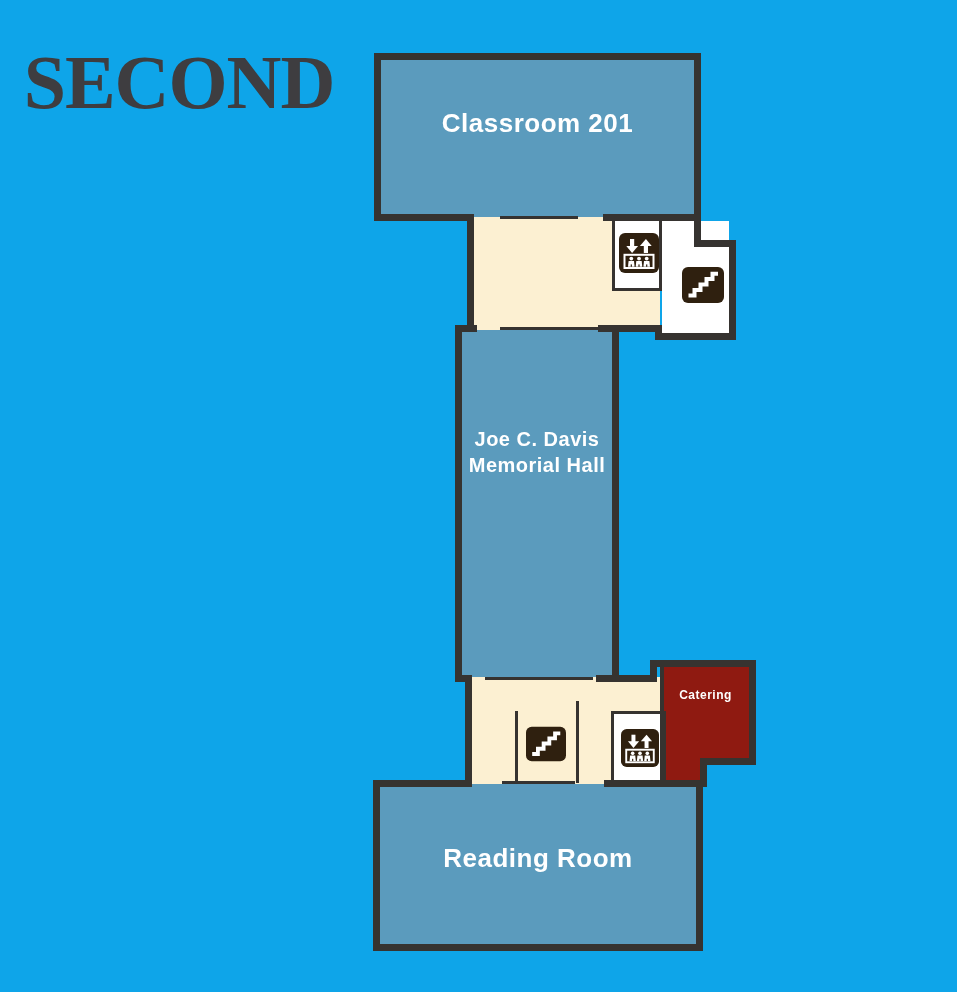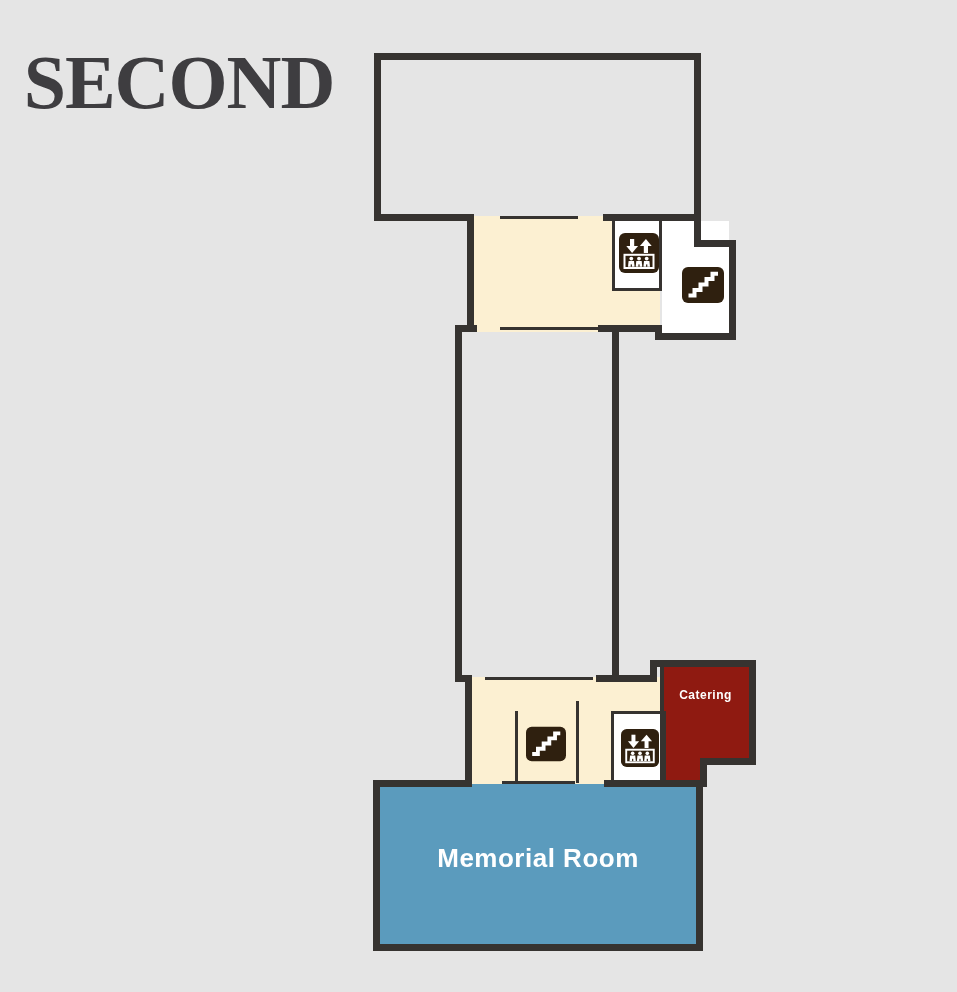--- a/index.html
+++ b/index.html
@@ -1,19 +1,19 @@
 <!DOCTYPE html>
 <html style="--blue: #5b9bbd; --cream: #fcf0d2; --red: #8f1a11; --wall: #363330; --icon: #2f200f; --title: #3e3d40; --label: #ffffff;"><head>
 <meta charset="utf-8">
 <style>
   html,body{margin:0;padding:0;background:#fff;}
   #floorplan{
     position:relative;
     width:957px;height:992px;
-    background:#e5e5e5;
+    background:#0ea5e9;
     font-family:"Liberation Sans",sans-serif;
     overflow:hidden;
   }
   .fill{position:absolute;}
   .fill.cream{background:var(--cream);}
   .fill.white{background:#ffffff;}
   .fill.red{background:var(--red);}
   .room{position:absolute;}
   .room.blue{background:var(--blue);}
   .room.red{background:var(--red);}
@@ -51,28 +51,37 @@
       <div class="fill cream" style="left: 472px; top: 216px; width: 141px; height: 116px;"></div>
       <div class="fill cream" style="left: 612px; top: 291px; width: 48px; height: 41px;"></div>
       <div class="fill cream" style="left: 472px; top: 677px; width: 141px; height: 107px;"></div>
       <div class="fill cream" style="left: 612px; top: 677px; width: 48px; height: 37px;"></div>
       <div class="fill white" style="left: 615px; top: 221px; width: 44px; height: 67px;"></div>
       <div class="fill white" style="left: 662px; top: 221px; width: 67px; height: 112px;"></div>
       <div class="fill white" style="left: 614px; top: 714px; width: 49px; height: 68px;"></div>
       <div class="fill red" style="left: 662px; top: 665px; width: 40px; height: 118px;"></div>
     </div>
 
+  <div class="room blue" style="left:381px;top:60px;width:313px;height:157px;">
+    <span class="room-label lbl-26" style="top:48px;">Classroom 201</span>
+  </div>
 
+  <div class="room blue" style="left:462px;top:330px;width:150px;height:347px;">
+    <span class="room-label lbl-20" style="top:96px;">
+      <span style="display:block">Joe C. Davis</span>
+      <span style="display:block">Memorial Hall</span>
+    </span>
+  </div>
 
   <div class="room red" style="left:662px;top:665px;width:87px;height:95px;">
     <span class="room-label lbl-16" style="top:20px;">Catering</span>
   </div>
 
   <div class="room blue" style="left:380px;top:784px;width:316px;height:160px;">
-    <span class="room-label lbl-26" style="top:59px;">Memorial Room</span>
+    <span class="room-label lbl-26" style="top:59px;">Reading Room</span>
   </div>
 
   <div id="walls">
       <div class="wall" style="left: 374px; top: 53px; width: 327px; height: 7px;"></div>
       <div class="wall" style="left: 374px; top: 53px; width: 7px; height: 168px;"></div>
       <div class="wall" style="left: 694px; top: 53px; width: 7px; height: 194px;"></div>
       <div class="wall" style="left: 374px; top: 214px; width: 100px; height: 7px;"></div>
       <div class="wall" style="left: 603px; top: 214px; width: 98px; height: 7px;"></div>
       <div class="wall" style="left: 500px; top: 216px; width: 78px; height: 3px;"></div>
       <div class="wall" style="left: 467px; top: 214px; width: 7px; height: 118px;"></div>

